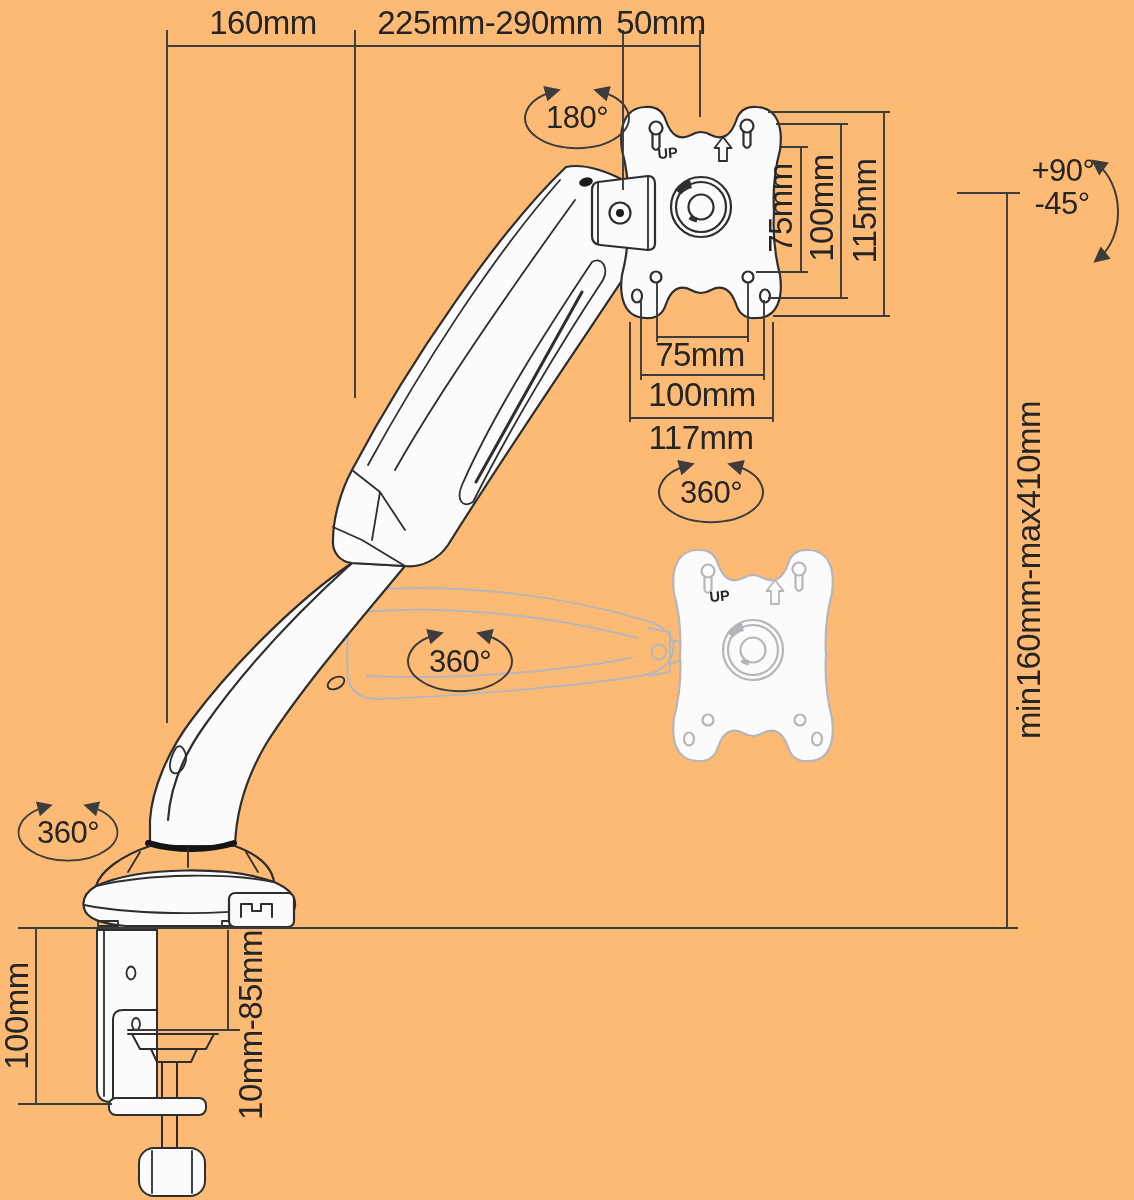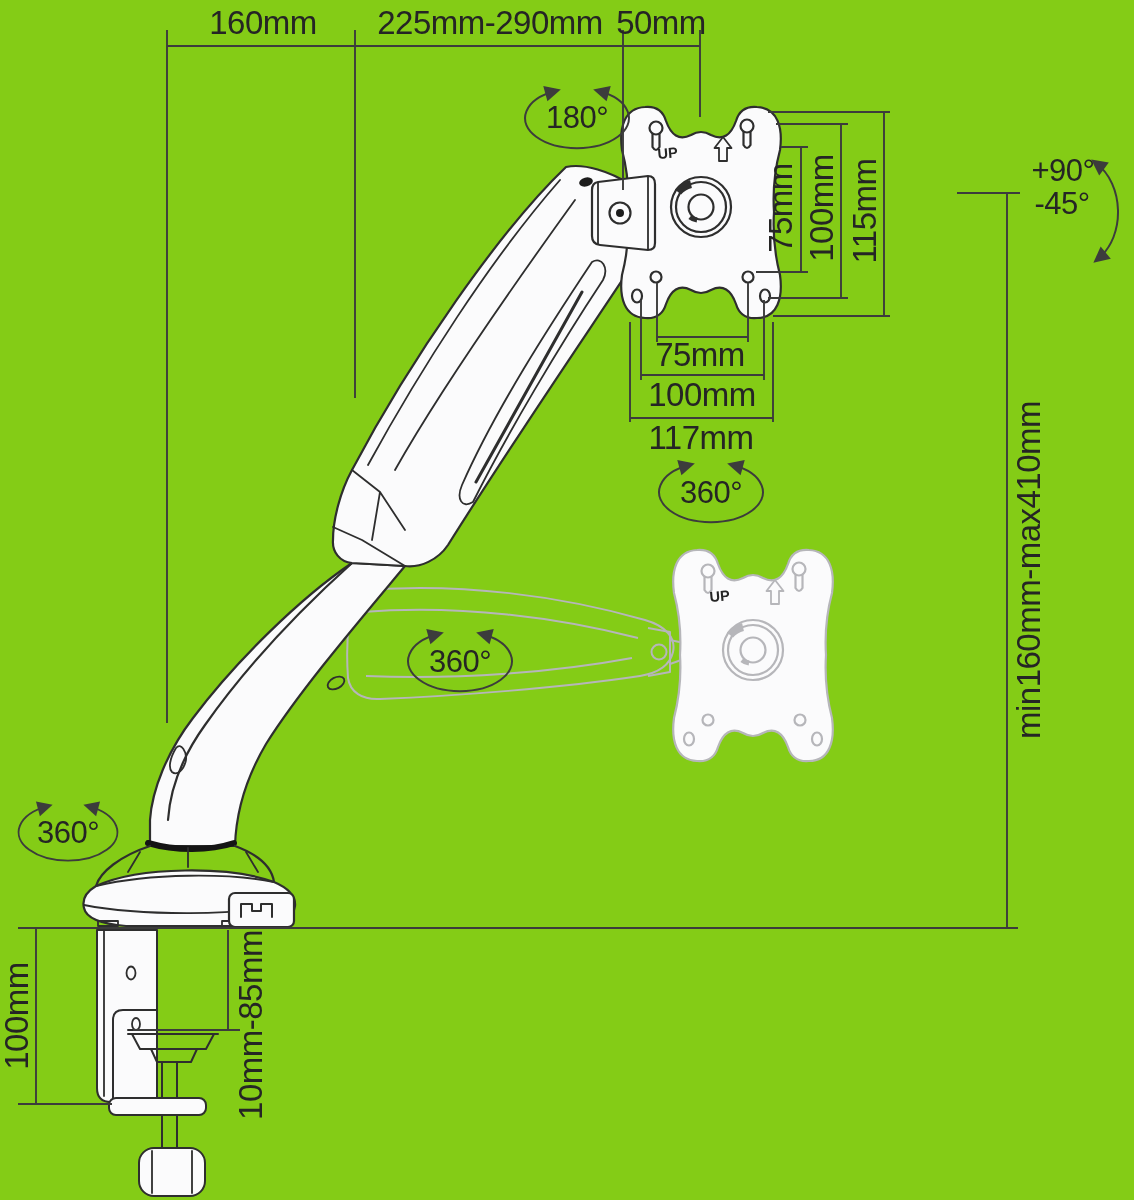--- a/index.html
+++ b/index.html
@@ -1,16 +1,16 @@
 <!DOCTYPE html>
 <html><head>
 <meta charset="utf-8">
 <style>
   html,body{margin:0;padding:0;background:#fbfbfc;}
-  .canvas{position:relative;width:1134px;height:1200px;background:#84cc16;overflow:hidden;
+  .canvas{position:relative;width:1134px;height:1200px;background:#fdba74;overflow:hidden;
           font-family:"Liberation Sans",sans-serif;}
   svg{display:block;}
   .ink{color:#2e2e2e;}
   .ghost{color:#b6b6ba;}
   text{font-family:"Liberation Sans",sans-serif;fill:#252525;letter-spacing:-0.5px;}
   .dimlbl{font-size:33px;}
   .rotlbl{font-size:31px;}
   .uplbl{font-size:14.5px;font-weight:bold;letter-spacing:0;}
 </style>
 </head>

